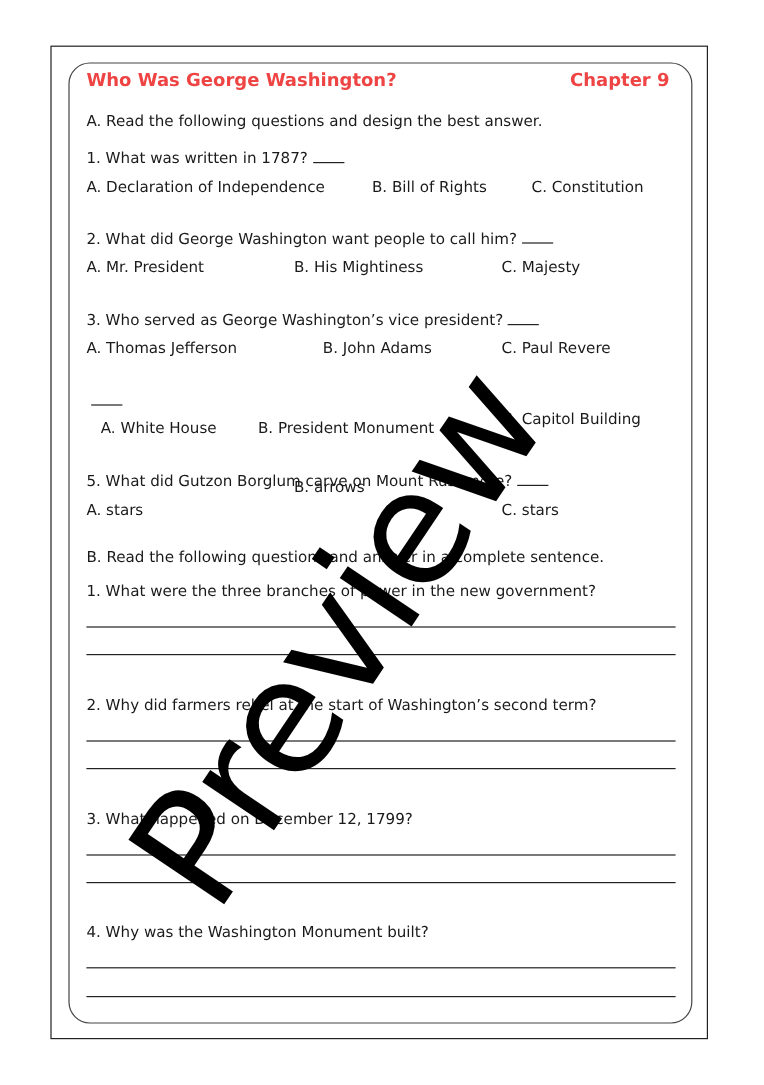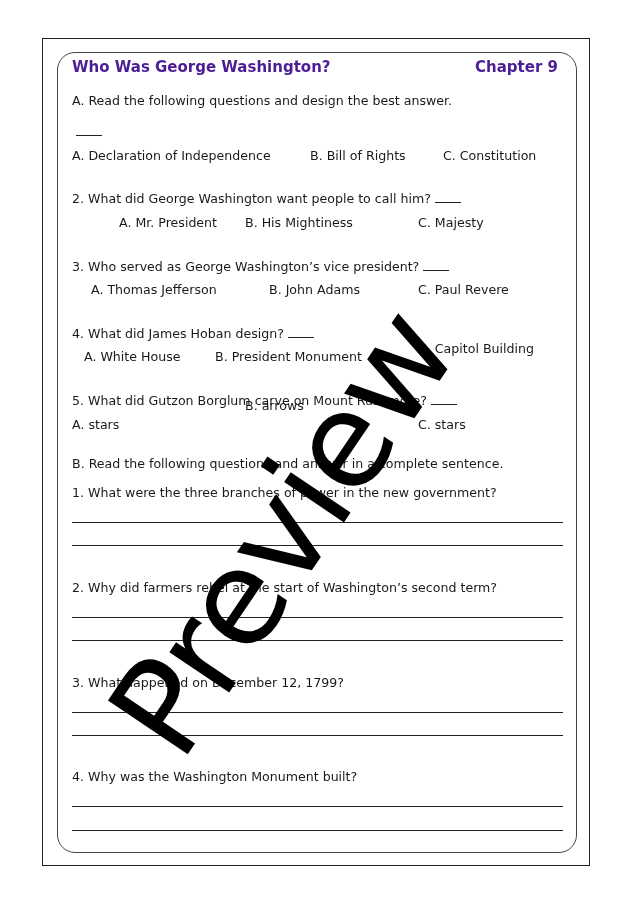--- a/index.html
+++ b/index.html
@@ -3,55 +3,55 @@
   <meta charset="utf-8">
   <style>
     html, body { margin: 0; padding: 0; background: #ffffff; }
     body { width: 637px; height: 904px; position: relative; overflow: hidden;
            font-family: "DejaVu Sans", sans-serif; color: #1a1a1a; }
     .outer { position: absolute; left: 42px; top: 38px; width: 548px; height: 828px;
              border: 1px solid #222; box-sizing: border-box; }
     .inner { position: absolute; left: 57px; top: 52px; width: 520px; height: 801px;
              border: 1.3px solid #444; border-radius: 18px; box-sizing: border-box; }
     .abs { position: absolute; white-space: nowrap; }
-    .title { font-weight: bold; font-size: 15px; color: #4c1d95; }
+    .title { font-weight: bold; font-size: 15px; color: #ef4444; }
     .txt { font-size: 12.6px; }
     .line { position: absolute; left: 72px; width: 491px; height: 0; border-top: 1px solid #222; }
     .blank { display: inline-block; width: 26px; border-bottom: 1px solid #222; height: 10px; margin-left: 4px; vertical-align: baseline; }
     .watermark { position: absolute; left: 282px; top: 532px; transform: translate(-50%, -50%) rotate(-56deg);
                  font-family: "DejaVu Sans", sans-serif; font-size: 132px; color: #000; white-space: nowrap;
                  letter-spacing: -2px; line-height: 1; pointer-events: none; }
   </style>
 </head>
 <body>
 
 <div class="outer"></div>
 <div class="inner"></div>
 
 <div class="abs title" style="left:72px; top:58px;">Who Was George Washington?</div>
 <div class="abs title" style="left:475px; top:58px;">Chapter 9</div>
 
 <div class="abs txt" style="left:72px; top:93px;">A. Read the following questions and design the best answer.</div>
 
-<div class="abs txt" style="left:72px; top:124px;"><span class="blank"></span></div>
+<div class="abs txt" style="left:72px; top:124px;"><span>1. What was written in 1787?</span><span class="blank"></span></div>
 <div class="abs txt" style="left:72px; top:148px;">A. Declaration of Independence</div>
 <div class="abs txt" style="left:310px; top:148px;">B. Bill of Rights</div>
 <div class="abs txt" style="left:443px; top:148px;">C. Constitution</div>
 
 <div class="abs txt" style="left:72px; top:191px;"><span>2. What did George Washington want people to call him?</span><span class="blank"></span></div>
-<div class="abs txt" style="left:72px; top:215px;margin-left:47px;">A. Mr. President</div>
+<div class="abs txt" style="left:72px; top:215px;">A. Mr. President</div>
 <div class="abs txt" style="left:245px; top:215px;">B. His Mightiness</div>
 <div class="abs txt" style="left:418px; top:215px;">C. Majesty</div>
 
 <div class="abs txt" style="left:72px; top:259px;"><span>3. Who served as George Washington’s vice president?</span><span class="blank"></span></div>
-<div class="abs txt" style="left:72px; top:282px;margin-left:19px;">A. Thomas Jefferson</div>
+<div class="abs txt" style="left:72px; top:282px;">A. Thomas Jefferson</div>
 <div class="abs txt" style="left:245px; top:282px;margin-left:24px;">B. John Adams</div>
 <div class="abs txt" style="left:418px; top:282px;">C. Paul Revere</div>
 
-<div class="abs txt" style="left:72px; top:326px;"><span>4. What did James Hoban design?</span><span class="blank"></span></div>
+<div class="abs txt" style="left:72px; top:326px;"><span class="blank"></span></div>
 <div class="abs txt" style="left:84px; top:349px;text-align:center;">A. White House</div>
 <div class="abs txt" style="left:215px; top:349px;">B. President Monument</div>
 <div class="abs txt" style="left:418px; top:341px;text-align:center;">C. Capitol Building</div>
 
 <div class="abs txt" style="left:72px; top:393px;"><span>5. What did Gutzon Borglum carve on Mount Rushmore?</span><span class="blank"></span></div>
 <div class="abs txt" style="left:72px; top:417px;">A. stars</div>
 <div class="abs txt" style="left:245px; top:398px;">B. arrows</div>
 <div class="abs txt" style="left:418px; top:417px;">C. stars</div>
 
 <div class="abs txt" style="left:72px; top:456px;">B. Read the following questions and answer in a complete sentence.</div>

